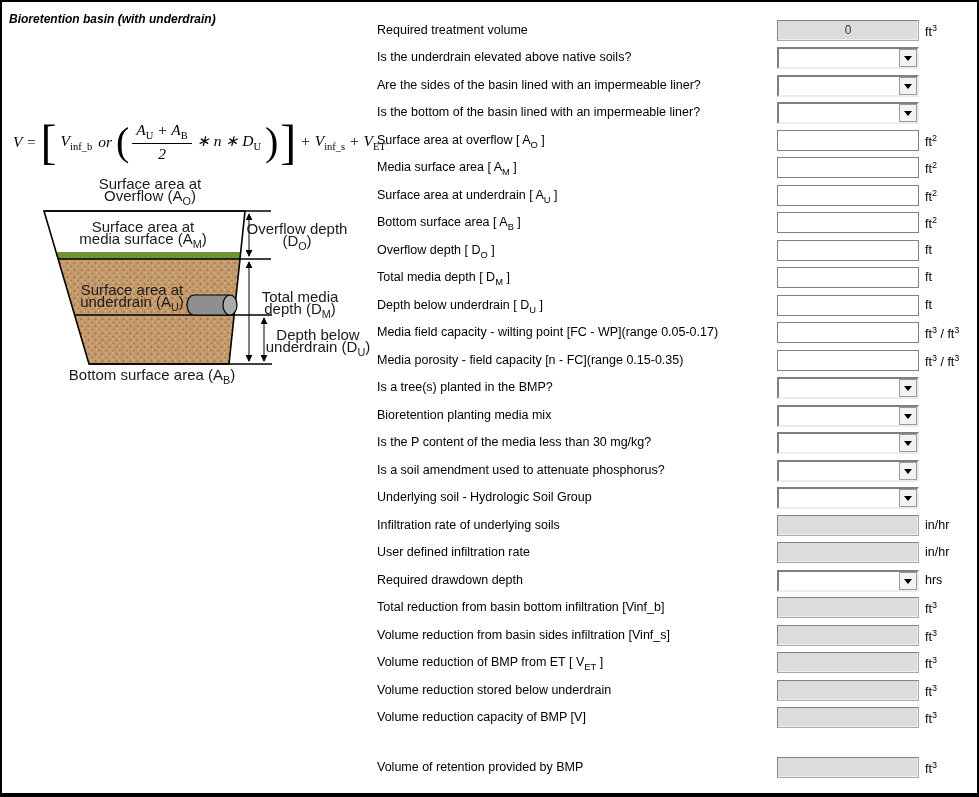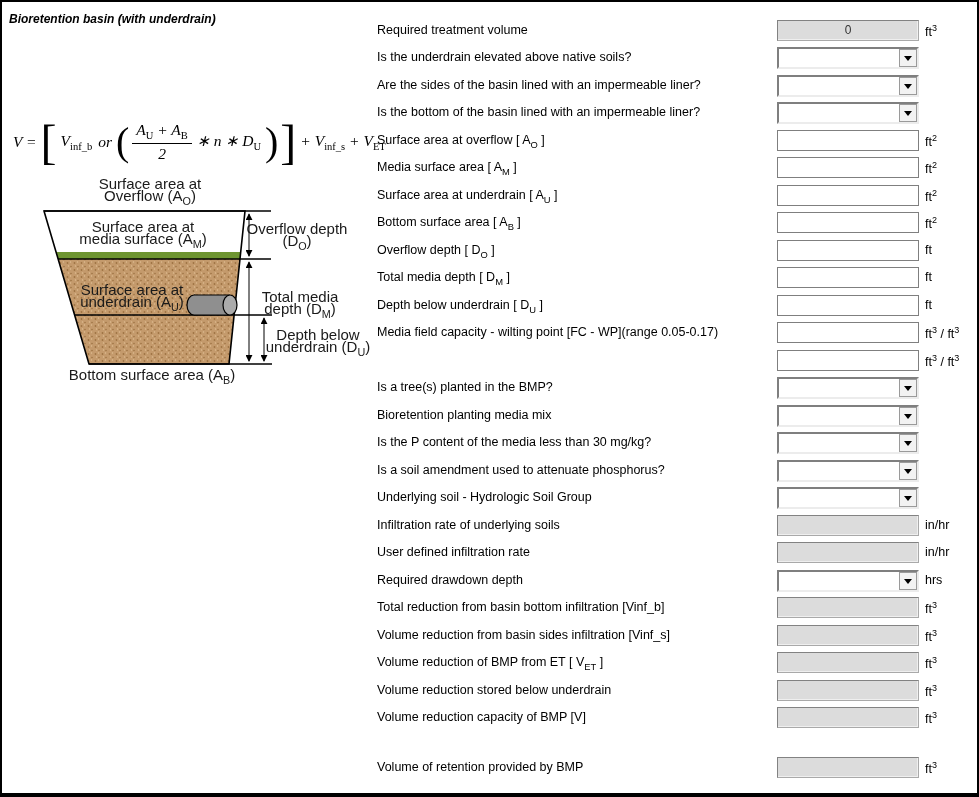--- a/index.html
+++ b/index.html
@@ -193,20 +193,21 @@
         <div class="flabel">Depth below underdrain [ D<sub>U</sub> ]</div>
         <input type="text" class="ctrl tin" value="" style="">
         <div class="unit">ft</div>
       </div>
       <div class="row" style="top: 320px;">
         <div class="flabel">Media field capacity - wilting point [FC - WP](range 0.05-0.17)</div>
         <input type="text" class="ctrl tin" value="" style="">
         <div class="unit">ft<sup>3</sup> / ft<sup>3</sup></div>
       </div>
       <div class="row" style="top: 348px;">
+        <div class="flabel">Media porosity - field capacity [n - FC](range 0.15-0.35)</div>
         <input type="text" class="ctrl tin" value="" style="">
         <div class="unit">ft<sup>3</sup> / ft<sup>3</sup></div>
       </div>
       <div class="row" style="top: 375px;">
         <div class="flabel">Is a tree(s) planted in the BMP?</div>
         <div class="ctrl combo">
           <span class="cval"></span>
           <span class="cbtn">
             <span class="carr"></span>
           </span>

